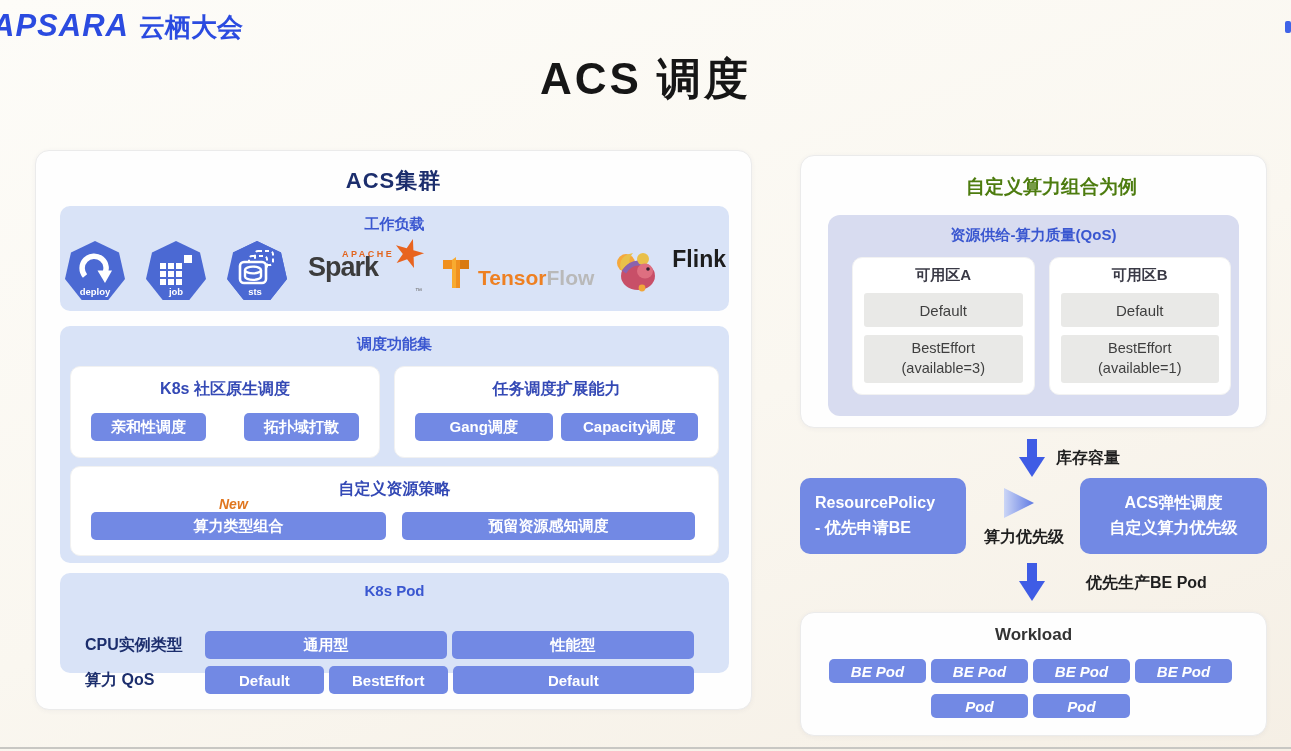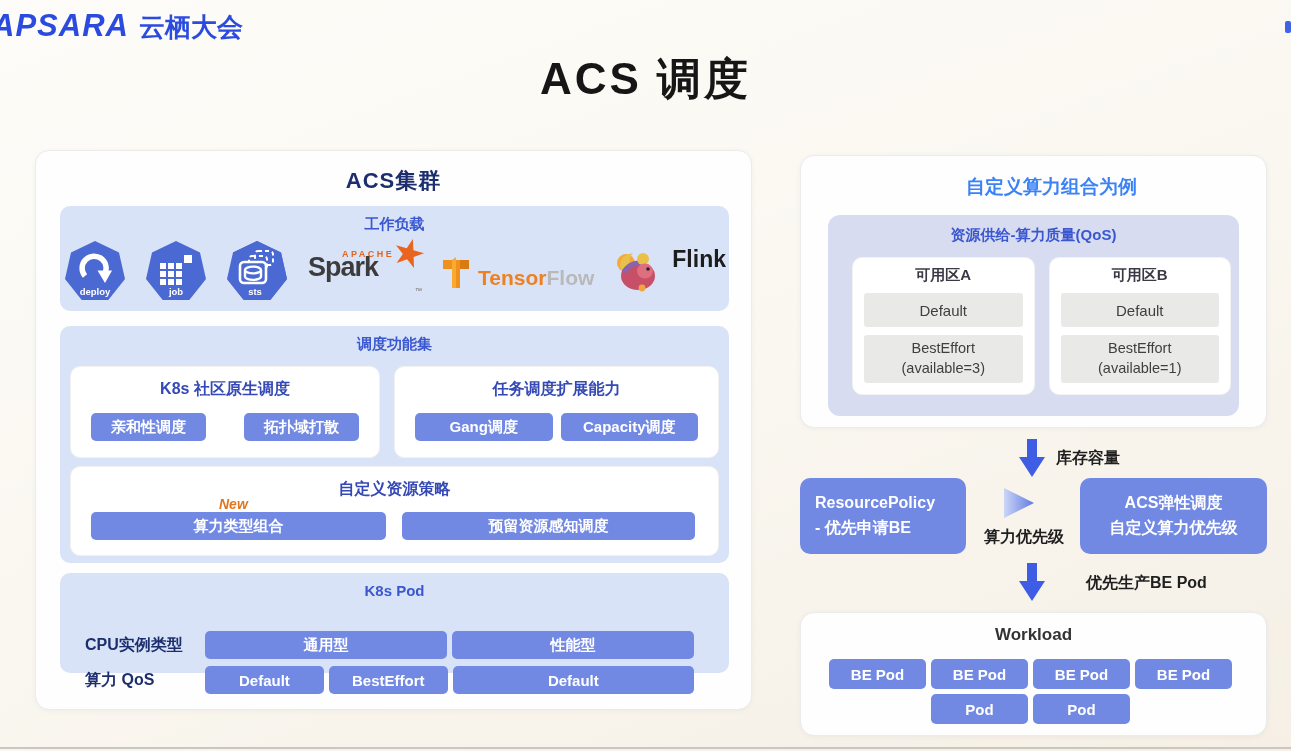--- a/index.html
+++ b/index.html
@@ -71,21 +71,21 @@
   .btn-c1 { flex:0 0 295px; } .btn-c2 { flex:1; }
 
   
   .pod-row { position:absolute; left:25px; right:35px; display:flex; align-items:center; }
   .pod-row1 { top:58px; } .pod-row2 { top:93px; }
   .pod-label { width:120px; font-size:16px; font-weight:700; color:#1c2e6d; }
   .pod-btns { flex:1; display:flex; gap:5px; }
   .flex2 { flex:2.03; }
 
   
-  .rt-title { text-align:center; margin-top:18px; font-size:19px; font-weight:800; color:#3b82f6;padding-left:36px; }
+  .rt-title { text-align:center; margin-top:18px; font-size:19px; font-weight:800; color:#4d7c0f;padding-left:36px; }
   .qos-box { position:absolute; left:27px; top:59px; width:411px; height:201px;
              background:#d8dcf0; border-radius:12px; }
   .qos-title { text-align:center; padding-top:11px; font-size:15px; font-weight:700; color:#3a57d0; }
   .zones { display:flex; gap:14px; margin:12px 8px 0 24px;border-radius:11px; }
   .zone-card { flex:1; background:#fff; border-radius:10px; height:138px; border:1px solid #f2f2f2; }
   .zone-title { text-align:center; padding-top:8px; font-size:15px; font-weight:700; color:#3a3a46; }
   .zone-item { margin:8px 11px 0 11px; background:#e9e9e7; border-radius:3px; color:#3f3f3f;
                display:flex; flex-direction:column; align-items:center; justify-content:center; }
   .zone-item1 { height:34px; font-size:15px; }
   .zone-item2 { height:48px; font-size:14.5px; line-height:1.35; }
@@ -100,21 +100,21 @@
               justify-content:center; line-height:1.55; }
   .box-rp { left:800px; width:166px; padding-left:15px; align-items:flex-start; }
   .box-acs { left:1080px; width:187px; align-items:center; text-align:center; }
   .tri { position:absolute; left:1004px; top:488px; }
 
   
   .wk-title { text-align:center; margin-top:12px; font-size:17px; font-weight:700; color:#333; }
   .wk-row { position:absolute; display:flex; gap:5px; }
   .wk-row1 { left:28px; top:46px; }
   .wk-row2 { left:130px; top:81px; }
-  .wk-btn { flex:none; width:97px; height:30px; }
+  .wk-btn { flex:none; width:97px; height:24px;font-style:italic; }
 </style>
 </head>
 <body>
 
 <div class="stage">
 
   <div class="logo">
     <span class="logo-brand">APSARA</span>
     <span class="logo-event">云栖大会</span>
   </div>

